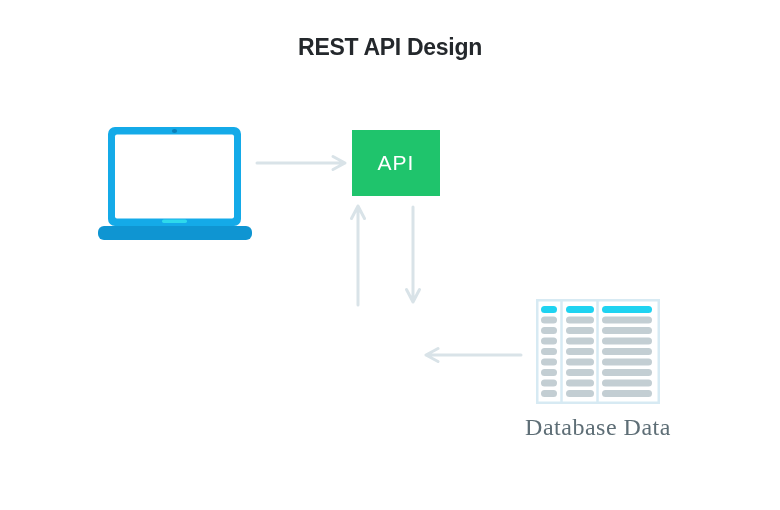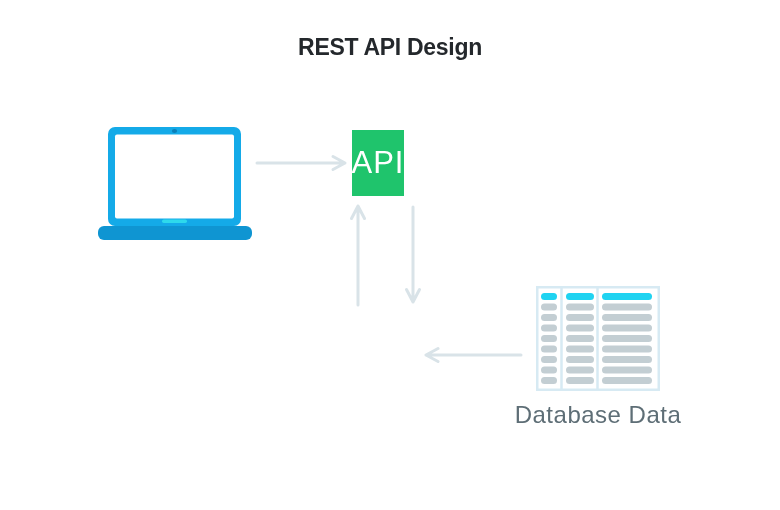--- a/index.html
+++ b/index.html
@@ -50,33 +50,33 @@
     letter-spacing:0.5px;
   }
   .node-client{left:95px;top:118px;width:160px;}
   .node-client .label{margin-top:7px;}
   .laptop-frame{fill:var(--laptop-frame);}
   .laptop-screen{fill:#ffffff;}
   .laptop-camera{fill:var(--laptop-camera);}
   .laptop-notch{fill:var(--laptop-notch);}
   .laptop-base{fill:var(--laptop-base);}
   .api-box{
-    position:absolute;left:352px;top:130px;width:52px;height:66px;
+    position:absolute;left:352px;top:130px;width:88px;height:66px;
     background:var(--api-green);
     display:flex;align-items:center;justify-content:center;
     color:var(--api-text);
-    font-size:31px;letter-spacing:1px;
+    font-size:21px;letter-spacing:1px;
   }
   .node-database{left:310px;top:308px;width:152px;}
   .node-database svg{display:block;margin:0 auto;}
   .node-database .label{margin-top:14px;}
   .db-top{fill:var(--db-top);}
   .db-body{fill:var(--db-body);}
   .db-band{fill:var(--db-band);}
-  .node-data{left:508px;top:286px;width:180px;}
+  .node-data{left:508px;top:299px;width:180px;font-family:Liberation Serif, serif;}
   .node-data svg{display:block;margin:0 auto;}
   .node-data .label{margin-top:10px;}
   .table-frame{fill:#ffffff;stroke:var(--table-border);stroke-width:2.5;}
   .table-divider{stroke:var(--table-border);stroke-width:2.5;}
   .bar{fill:var(--table-row);}
   .bar.header{fill:var(--table-header);}
 </style>
 </head>
 <body>
 

